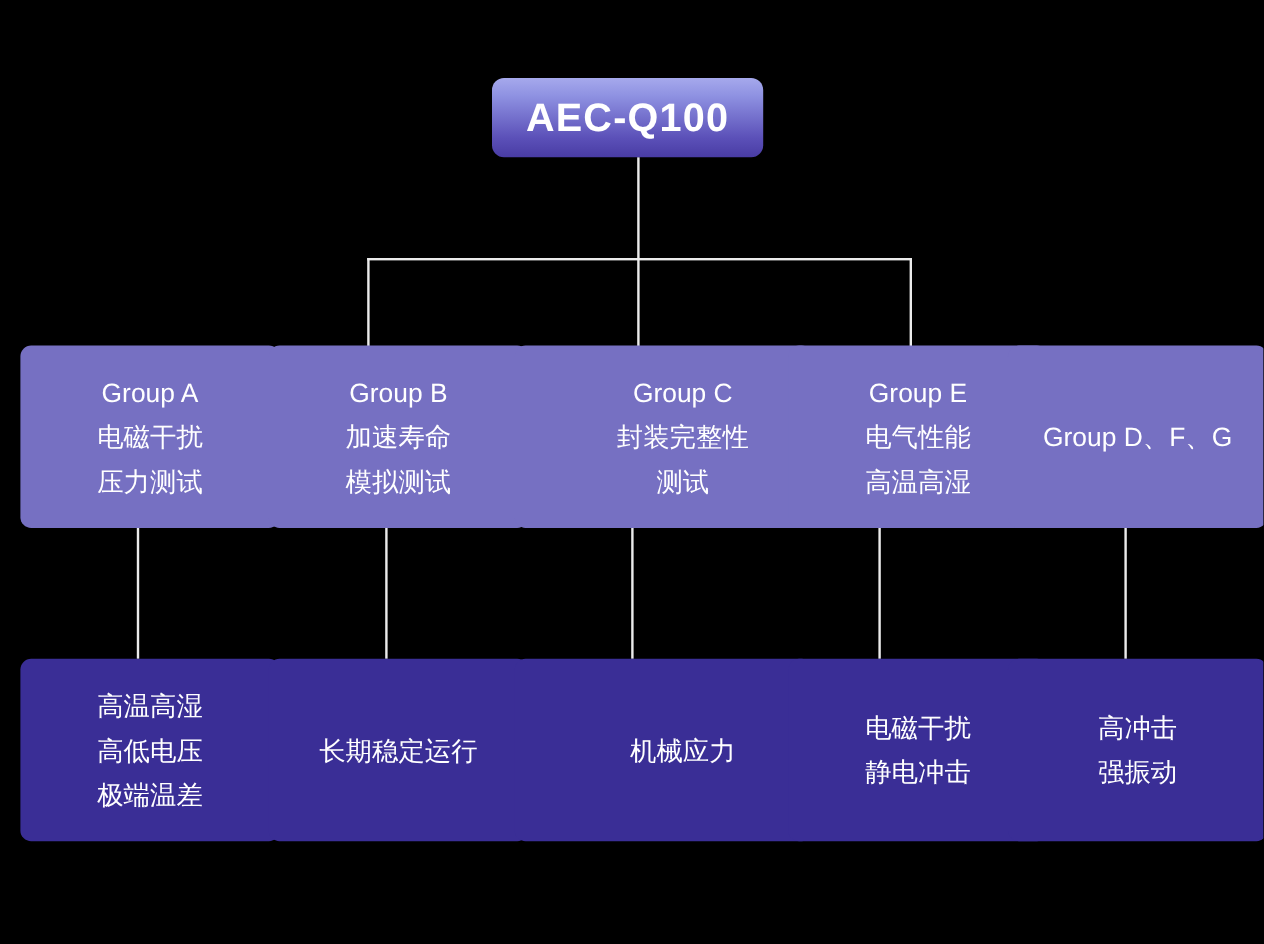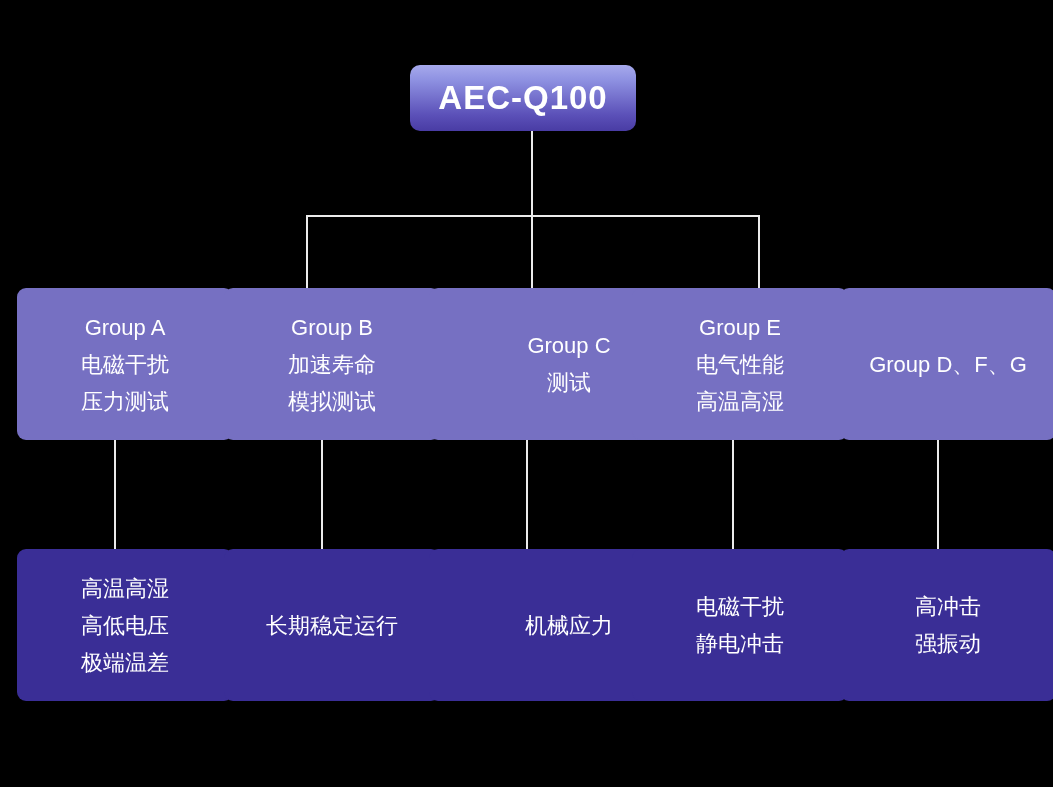--- a/index.html
+++ b/index.html
@@ -23,21 +23,21 @@
     font-size:33px;font-weight:bold;letter-spacing:1px;
   }
   .node{
     position:absolute;width:216px;height:152px;border-radius:9px;
     display:flex;flex-direction:column;align-items:center;justify-content:center;
     color:var(--text,#fff);
     font-size:22px;line-height:37px;text-align:center;
   }
   .level2{background:var(--group-box,#7670c2);top:288px;}
   .level3{background:var(--detail-box,#3a2e96);top:549px;}
-  .col1{left:17px;} .col2{left:224px;} .col3{left:429px;padding-left:32px;} .col4{left:632px;justify-content:center;} .col5{left:840px;}
+  .col1{left:17px;} .col2{left:224px;} .col3{left:429px;padding-left:32px;} .col4{left:657px;justify-content:center;} .col5{left:840px;}
   .line{position:absolute;background:var(--connector,#ebebeb);}
   .v{width:2px;} .h{height:2px;}
   .line-root{left:531px;top:131px;height:158px;}
   .line-bracket{left:306px;top:215px;width:454px;}
   .line-drop-left{left:306px;top:215px;height:74px;}
   .line-drop-right{left:758px;top:215px;height:74px;}
   .line-c1{left:114px;top:440px;height:109px;}
   .line-c2{left:321px;top:440px;height:109px;}
   .line-c3{left:526px;top:440px;height:109px;}
   .line-c4{left:732px;top:440px;height:109px;}
@@ -68,20 +68,21 @@
     <span class="tline">电磁干扰</span>
     <span class="tline">压力测试</span>
   </div>
   <div class="node level2 col2">
     <span class="tline">Group B</span>
     <span class="tline">加速寿命</span>
     <span class="tline">模拟测试</span>
   </div>
   <div class="node level2 col3">
     <span class="tline">Group C</span>
+    <span class="tline">封装完整性</span>
     <span class="tline">测试</span>
   </div>
   <div class="node level2 col4">
     <span class="tline">Group E</span>
     <span class="tline">电气性能</span>
     <span class="tline">高温高湿</span>
   </div>
   <div class="node level2 col5">
     <span class="tline">Group D、F、G</span>
   </div>

